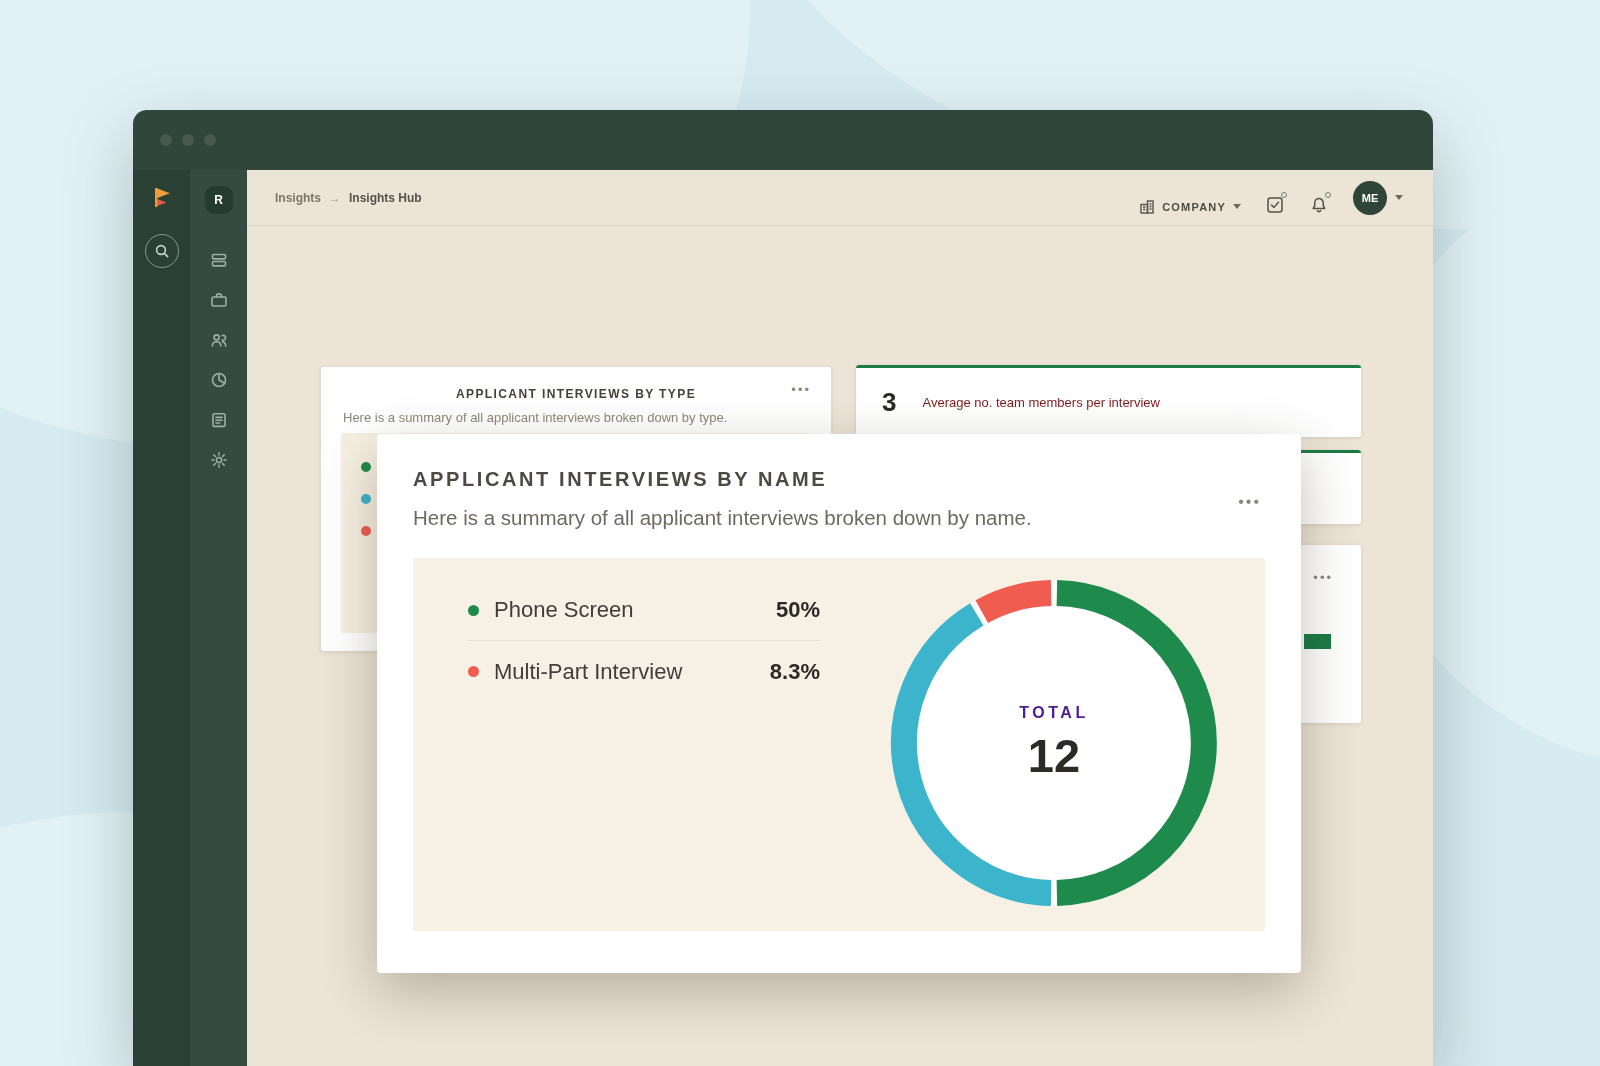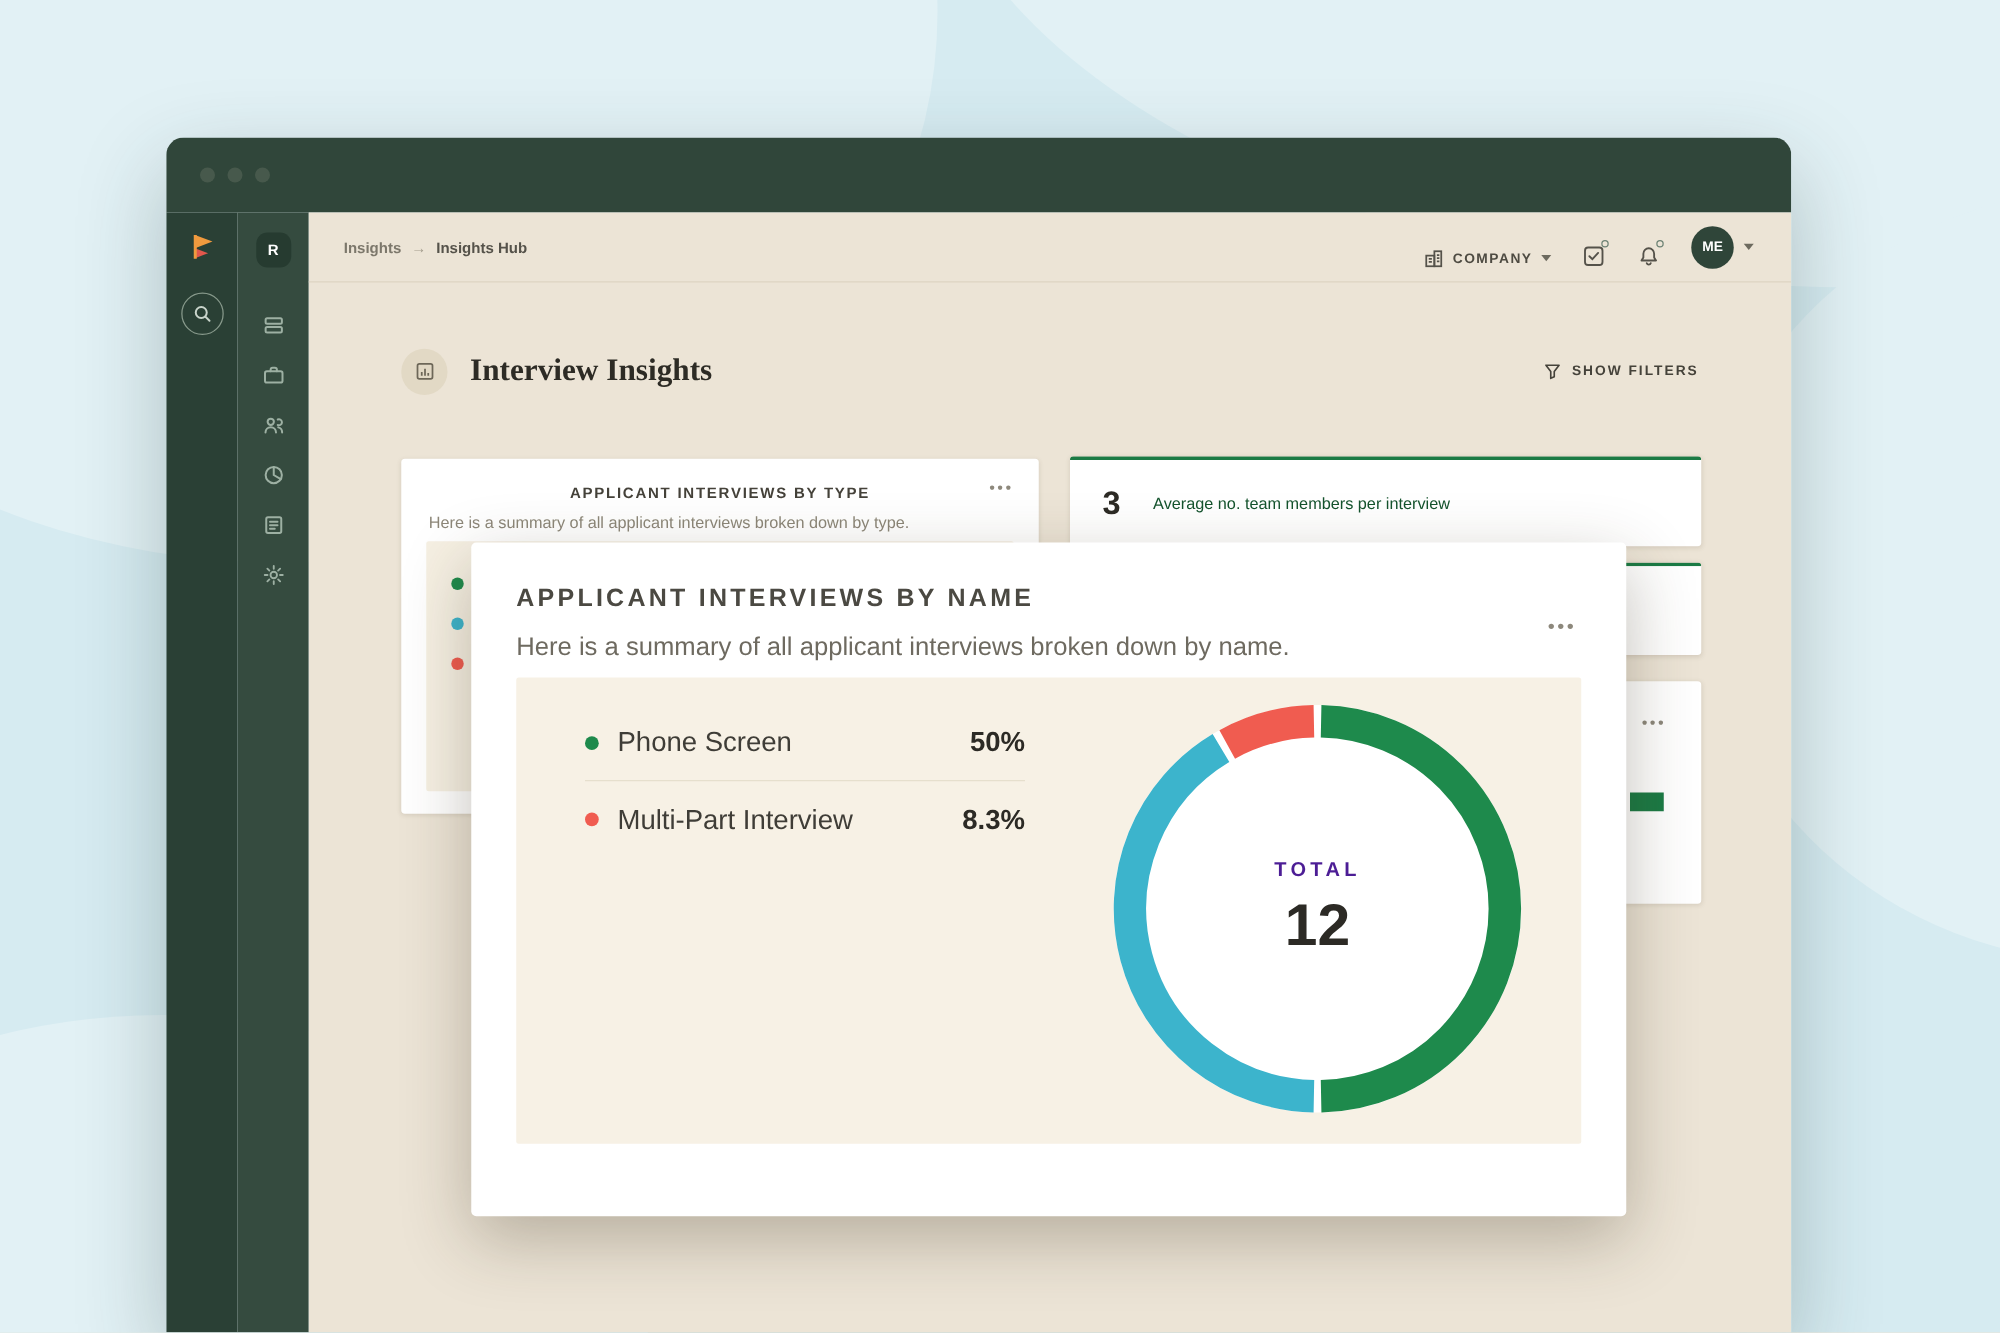--- a/index.html
+++ b/index.html
@@ -78,35 +78,35 @@
   .card-by-type { left:74px; top:141px; width:510px; height:284px; padding:20px 22px; }
   .card-eyebrow { font-size:12px; font-weight:bold; letter-spacing:1.4px; color:#45423a;text-align:center; }
   .card-sub { margin-top:9px; font-size:13px; color:#8d8779; }
   .card-by-type .overflow-menu { position:absolute; right:20px; top:16px; }
   .by-type-panel { position:absolute; left:20px; right:20px; top:66px; bottom:18px; background:#f6f0e3; border-radius:2px; padding:18px 0 0 20px; }
   .mini-row { display:flex; align-items:center; height:32px; }
   .mini-dot { width:10px; height:10px; border-radius:50%; }
 
   .card-avg { left:609px; top:139px; width:505px; height:72px; border-top:3px solid #1b7b45; display:flex; align-items:center; padding:0 26px; }
   .avg-value { font-size:26px; font-weight:bold; color:#2d2b25; }
-  .avg-label { margin-left:26px; font-size:13px; color:#14532d; }
+  .avg-label { margin-left:26px; font-size:13px; color:#7f1d1d; }
 
   .card-strip { left:609px; top:224px; width:505px; height:74px; border-top:3px solid #1b7b45; }
 
   .card-partial { left:609px; top:319px; width:505px; height:178px; }
   .card-partial .overflow-menu { position:absolute; right:28px; top:26px; }
   .mini-bar { position:absolute; right:30px; top:89px; width:27px; height:15px; background:#1b7b45; }
 
   
   .modal { position:absolute; left:130px; top:208px; width:924px; height:539px; z-index:10;
     background:#fff; border-radius:4px; box-shadow:0 18px 55px rgba(55,48,28,.30); padding:34px 36px; }
   .modal-title { font-size:20px; font-weight:bold; letter-spacing:2.6px; color:#4b4942; }
   .modal .overflow-menu { position:absolute; right:40px; top:60px; font-size:16px; }
   .modal-sub { margin-top:15px; font-size:20.5px; color:#6e6a60; }
-  .chart-panel { position:relative; margin-top:12px; height:373px; background:#f7f1e5; border-radius:2px; }
+  .chart-panel { position:relative; margin-top:28px; height:373px; background:#f7f1e5; border-radius:2px; }
 
   .legend { position:absolute; left:55px; top:22px; width:352px; }
   .legend-row { display:flex; align-items:center; height:61px; border-bottom:1px solid #e6dfcd; }
   .legend-row:last-child { border-bottom:none; }
   .legend-dot { width:11px; height:11px; border-radius:50%; margin-right:15px; flex:0 0 11px; }
   .legend-name { font-size:22px; color:#3f3d37; }
   .legend-pct { margin-left:auto; font-size:22px; font-weight:bold; color:#2c2a25; }
 
   .donut-wrap { position:absolute; left:471px; top:15px; width:340px; height:340px; }
   .donut-wrap svg { position:absolute; inset:0; }
@@ -230,37 +230,20 @@
           </div>
           <div class="user-menu">
             <span class="user-avatar">ME</span>
             <span class="caret"></span>
           </div>
         </div>
       </div>
 
       <div class="content">
 
-        <div class="page-head">
-          <div class="page-icon">
-            <svg width="16" height="16" viewBox="0 0 16 16" fill="none" stroke="currentColor" stroke-width="1.4">
-              <rect x="2" y="2" width="12" height="12" rx="1.5"></rect>
-              <line x1="5.4" y1="11.5" x2="5.4" y2="8.5"></line>
-              <line x1="8" y1="11.5" x2="8" y2="6"></line>
-              <line x1="10.6" y1="11.5" x2="10.6" y2="9.3"></line>
-            </svg>
-          </div>
-          <h1 class="page-title">Interview Insights</h1>
-          <div class="show-filters">
-            <svg width="14" height="14" viewBox="0 0 16 16" fill="none" stroke="#45423a" stroke-width="1.5" stroke-linejoin="round">
-              <path d="M2 2.5 H14 L9.6 8.2 V13 L6.4 14.5 V8.2 Z"></path>
-            </svg>
-            <span class="show-filters-label">SHOW FILTERS</span>
-          </div>
-        </div>
 
         <div class="card card-by-type">
           <div class="card-eyebrow">APPLICANT INTERVIEWS BY TYPE</div>
           <span class="overflow-menu">•••</span>
           <div class="card-sub">Here is a summary of all applicant interviews broken down by type.</div>
           <div class="by-type-panel">
             <div class="mini-row">
                 <span class="mini-dot" style="background: rgb(30, 138, 76);"></span>
               </div>
             <div class="mini-row">

